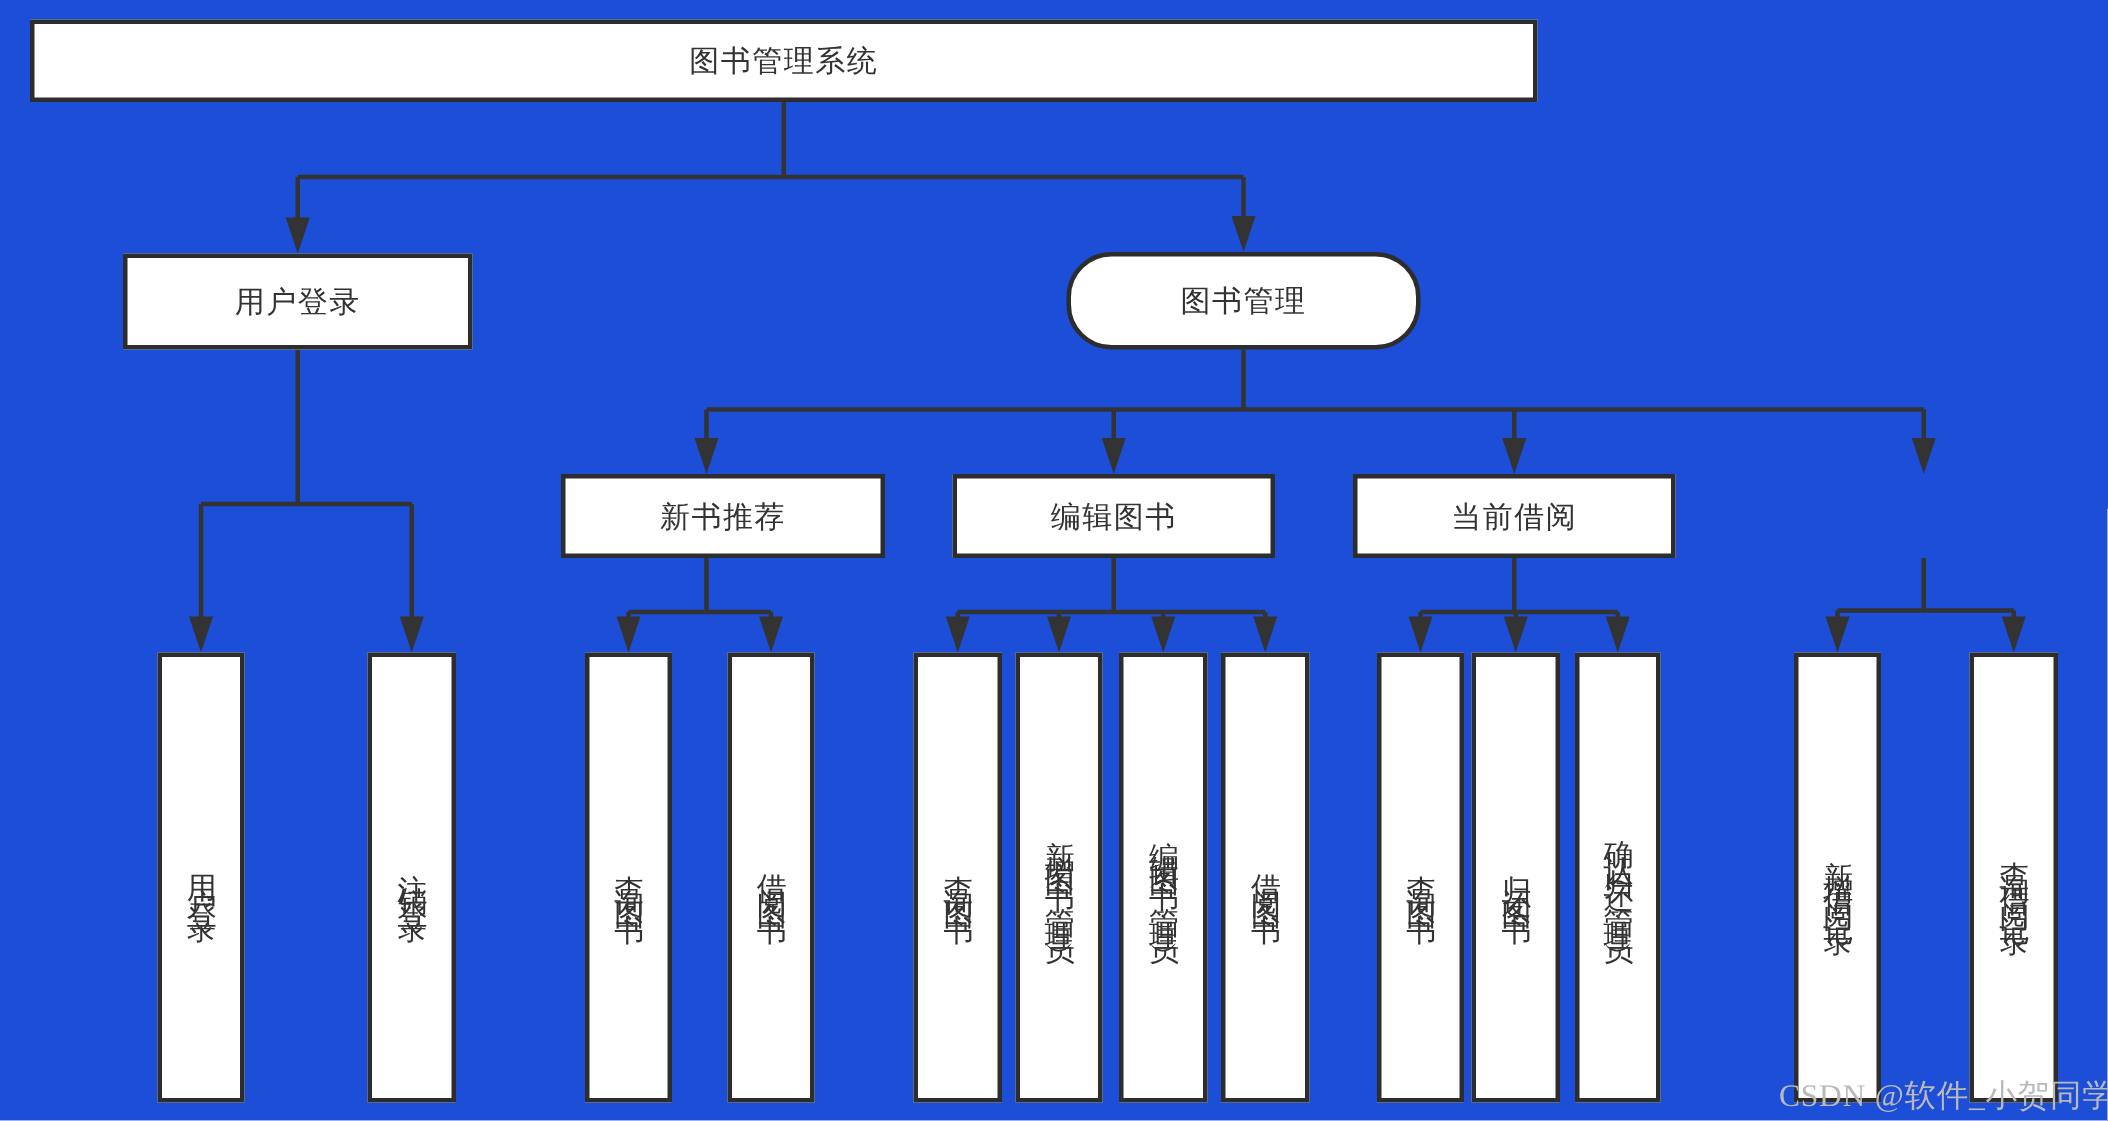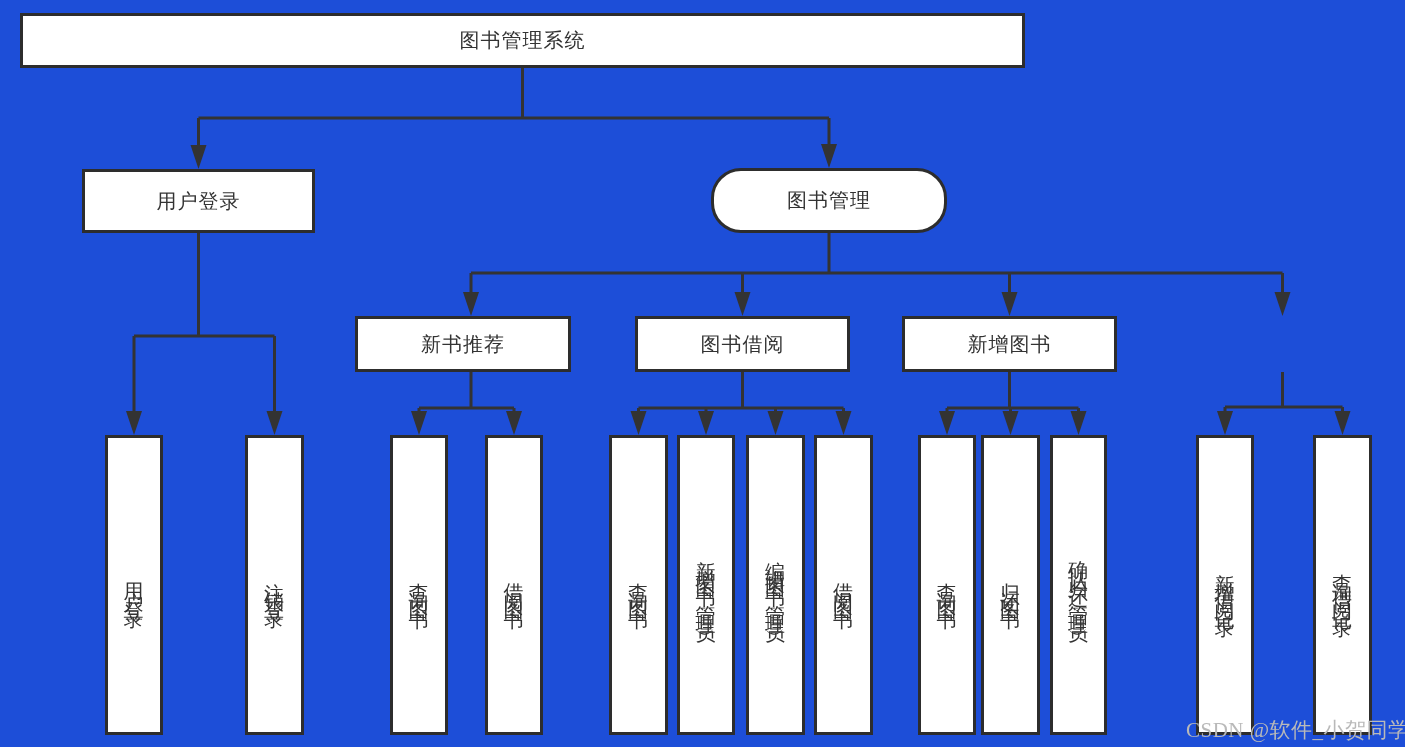--- a/index.html
+++ b/index.html
@@ -85,28 +85,28 @@
     <span>图书管理系统</span>
   </div>
 
   <div class="hbox" style="left:82px;top:169px;width:233px;height:64px;">
     <span>用户登录</span>
   </div>
   <div class="hbox" style="left:711px;top:168px;width:236px;height:65px;border-radius:30px;">
     <span>图书管理</span>
   </div>
 
-  <div class="hbox" style="left:355px;top:316px;width:216px;height:56px;">
+  <div class="hbox" style="left:374px;top:316px;width:216px;height:56px;">
     <span>新书推荐</span>
   </div>
   <div class="hbox" style="left:635px;top:316px;width:215px;height:56px;">
-    <span>图书借阅</span>
+    <span>编辑图书</span>
   </div>
   <div class="hbox" style="left:902px;top:316px;width:215px;height:56px;">
-    <span>新增图书</span>
+    <span>当前借阅</span>
   </div>
 
   <div class="vbox" style="left:105px;width:58px;">
     <span class="vtext">用户登录</span>
   </div>
   <div class="vbox" style="left:245px;width:59px;">
     <span class="vtext">注销登录</span>
   </div>
   <div class="vbox" style="left:390px;width:58px;">
     <span class="vtext">查询图书</span>

